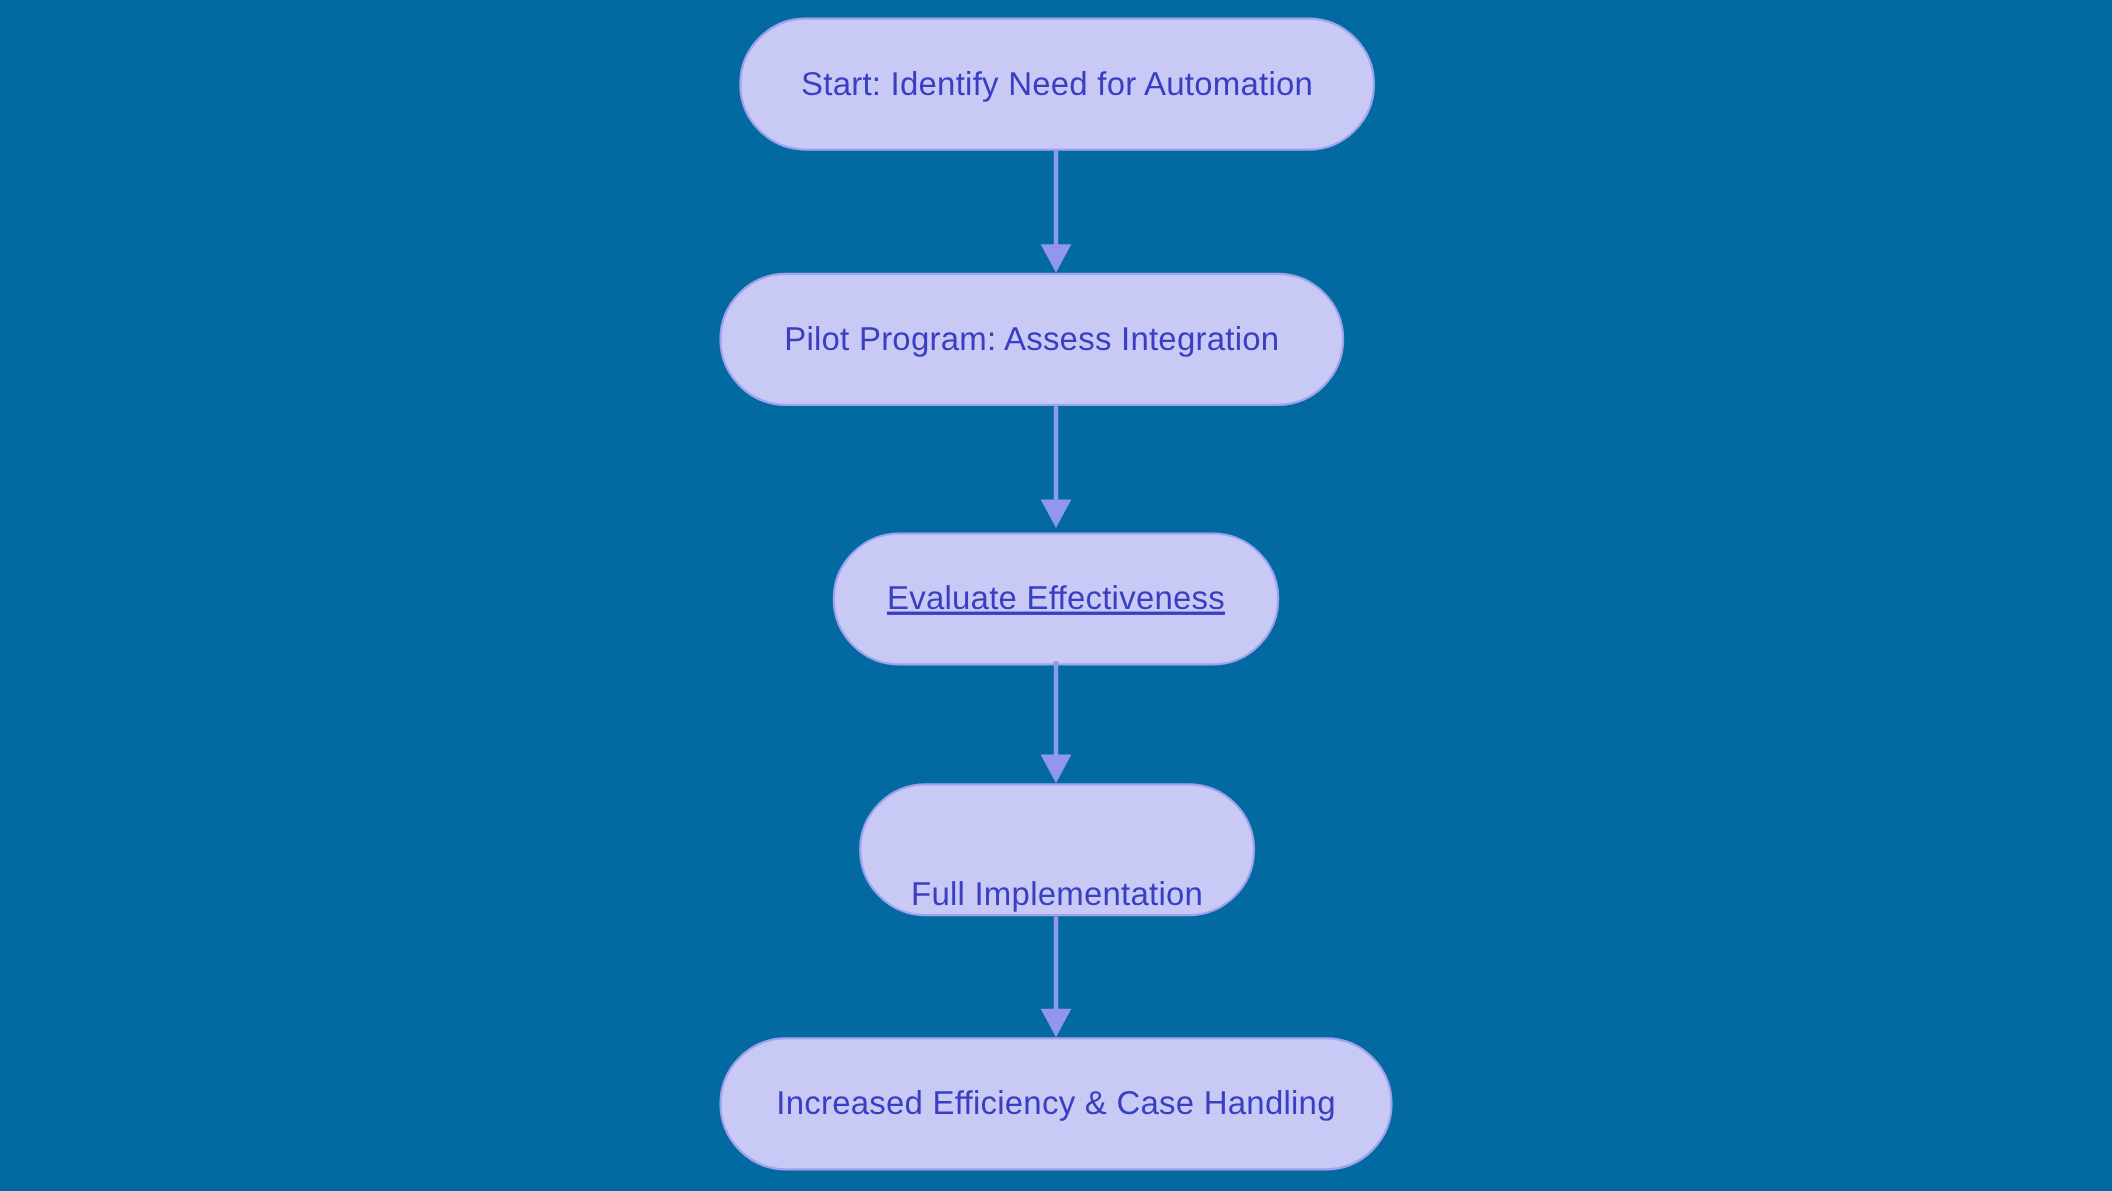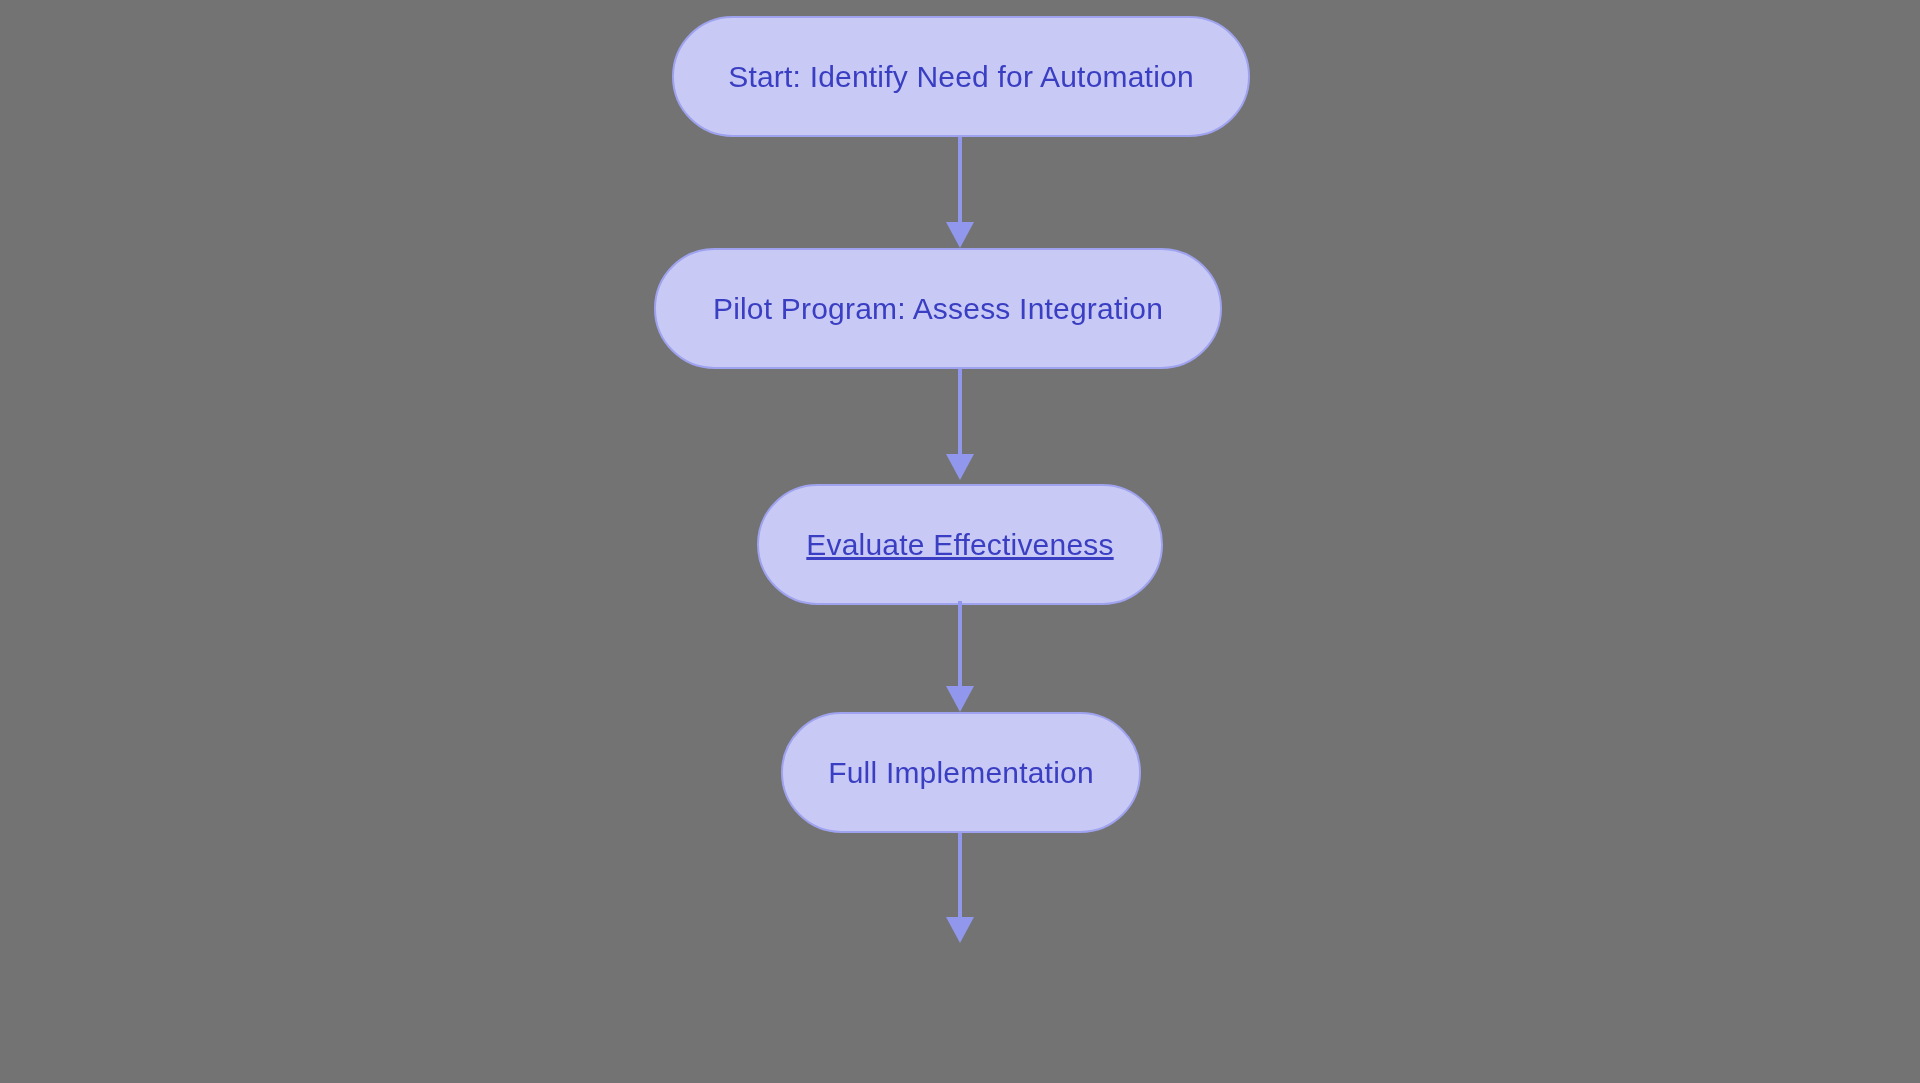--- a/index.html
+++ b/index.html
@@ -4,21 +4,21 @@
 <style>
   html, body {
     margin: 0;
     padding: 0;
     background: #ffffff;
   }
   .canvas {
     position: relative;
     width: 1920px;
     height: 1083px;
-    background: #737373;
+    background: #0369a1;
     overflow: hidden;
     font-family: "Liberation Sans", sans-serif;
   }
   .flow-node {
     position: absolute;
     box-sizing: border-box;
     height: 121px;
     border-radius: 60.5px;
     background: #c8caf5;
     border: 2px solid #9fa3ef;
@@ -49,21 +49,21 @@
     width: 0;
     height: 0;
     border-left: 14px solid transparent;
     border-right: 14px solid transparent;
     border-top: 26px solid #9197ec;
   }
   
   #node-0 { left: 672px; top: 16px;  width: 578px; }
   #node-1 { left: 654px; top: 248px; width: 568px; }
   #node-2 { left: 757px; top: 484px; width: 406px; text-decoration: underline; }
-  #node-3 { left: 781px; top: 712px; width: 360px; }
+  #node-3 { left: 781px; top: 712px; width: 360px; align-items: flex-end; }
   #node-4 { left: 654px; top: 943px; width: 612px; }
   
   #arrow-0 { top: 137px; height: 111px; }
   #arrow-1 { top: 369px; height: 111px; }
   #arrow-2 { top: 601px; height: 111px; }
   #arrow-3 { top: 833px; height: 110px; }
   .flow-arrow .arrow-line { height: calc(100% - 24px); }
 </style>
 </head>
 <body>
@@ -99,14 +99,17 @@
 
   <div class="flow-node" id="node-3">
     <span>Full Implementation</span>
   </div>
 
   <div class="flow-arrow" id="arrow-3">
     <div class="arrow-line"></div>
     <div class="arrow-head"></div>
   </div>
 
+  <div class="flow-node" id="node-4">
+    <span>Increased Efficiency &amp; Case Handling</span>
+  </div>
 
 </div>
 
 </body></html>

